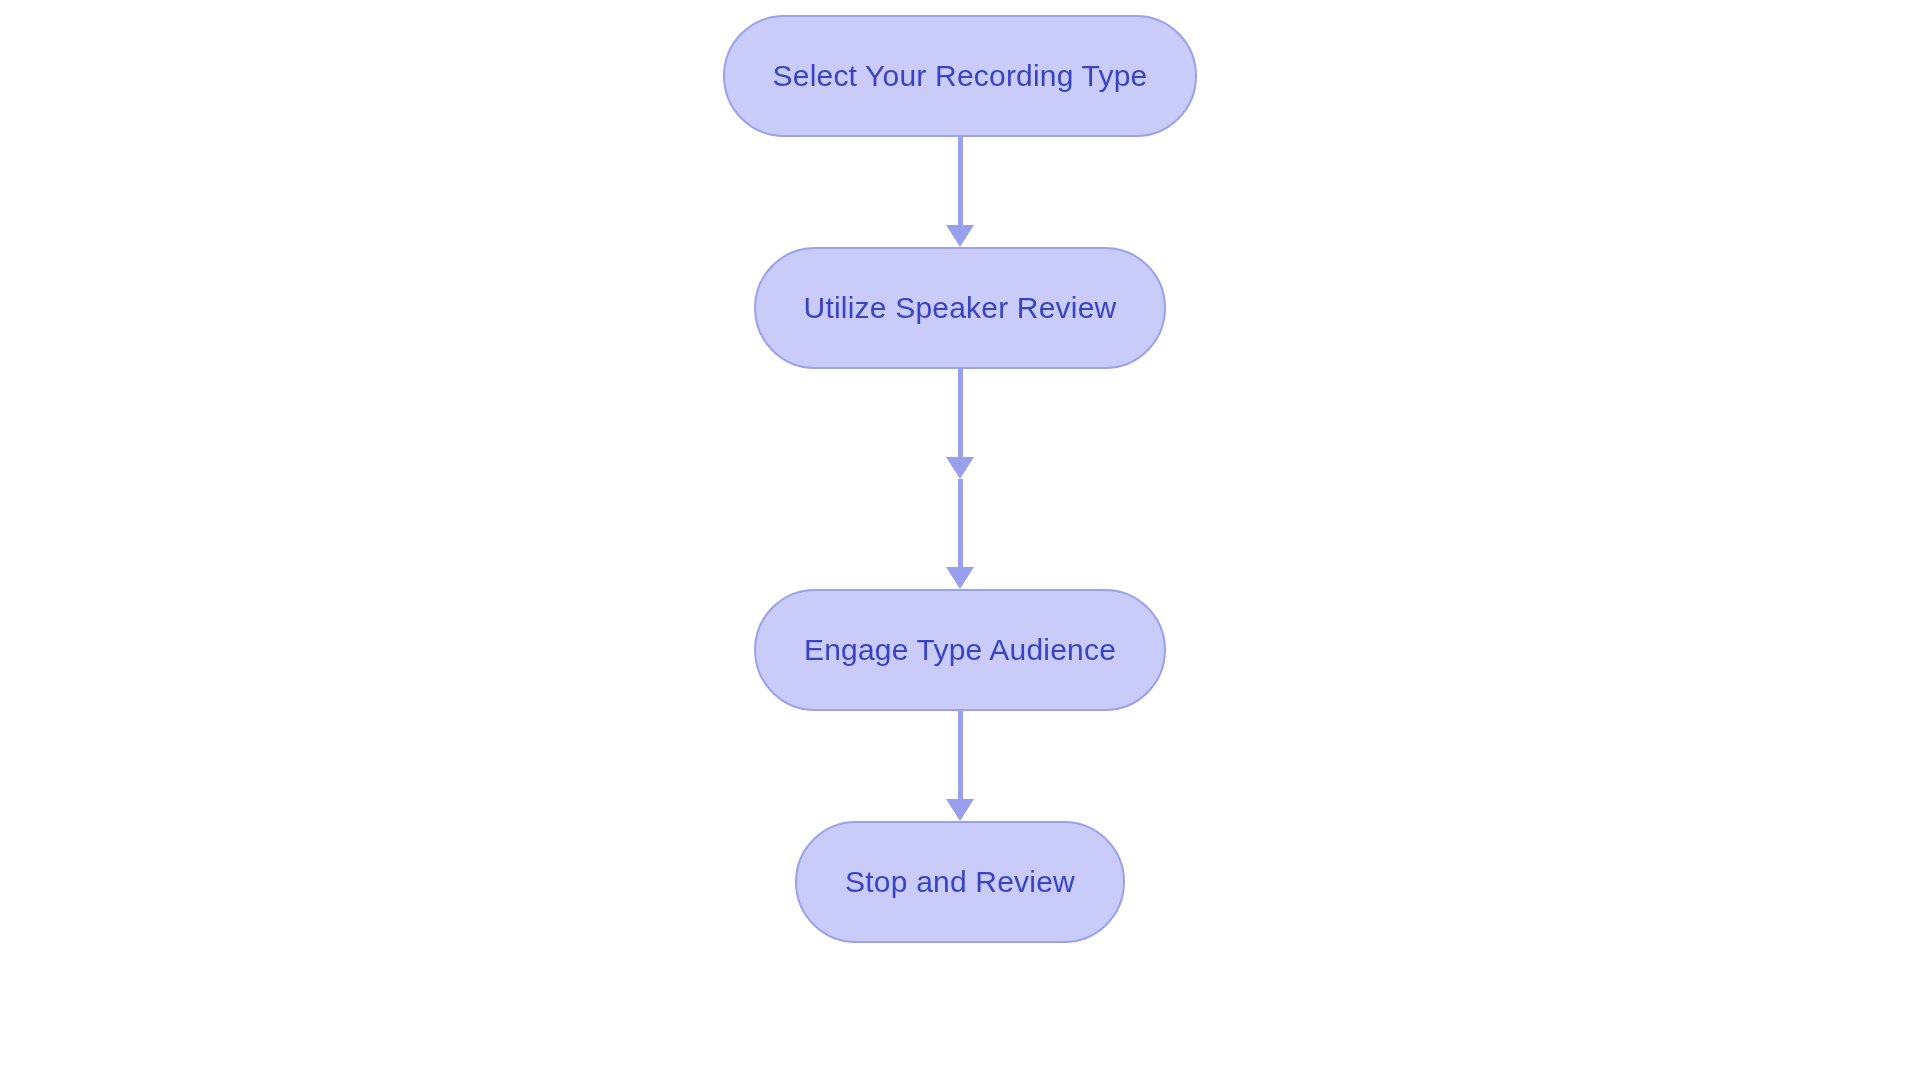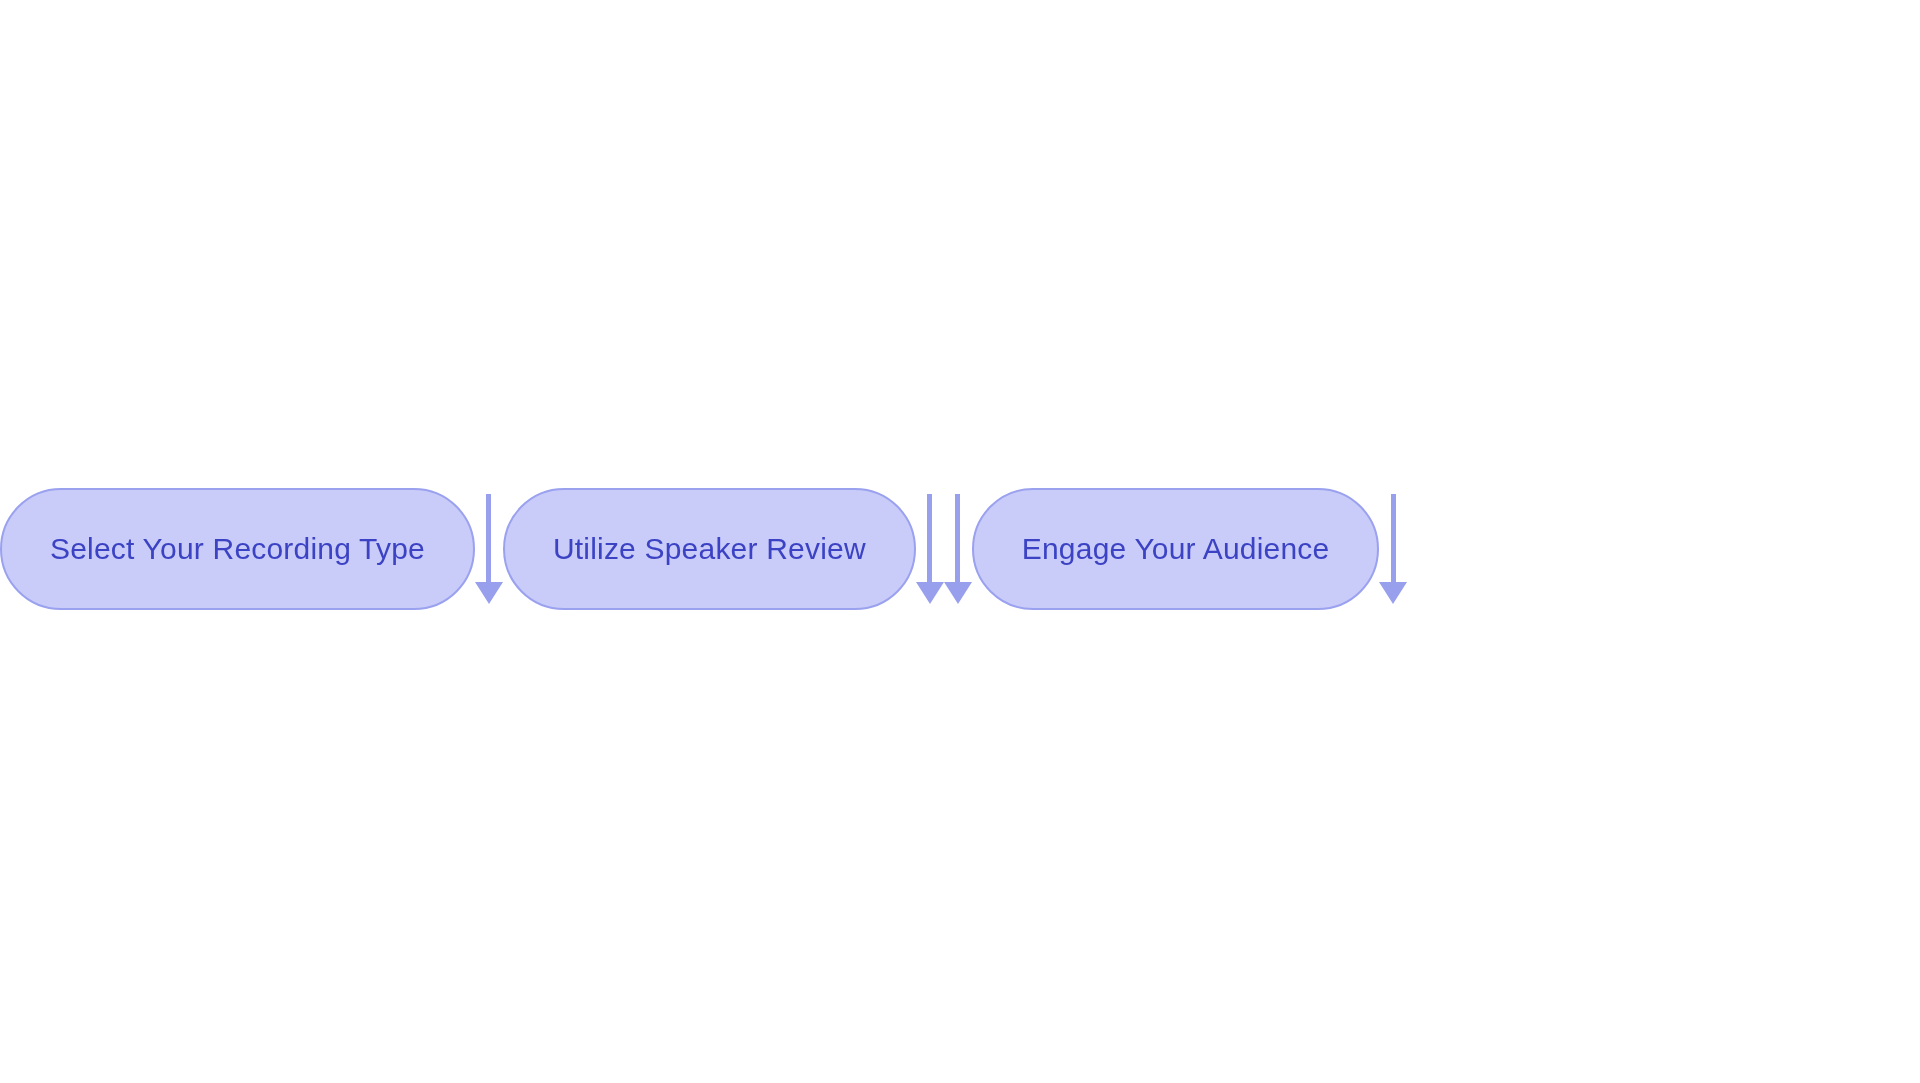--- a/index.html
+++ b/index.html
@@ -8,21 +8,21 @@
     background: #ffffff;
     font-family: "Liberation Sans", sans-serif;
   }
   .canvas {
     position: relative;
     width: 1920px;
     height: 1083px;
     background: #ffffff;
     overflow: hidden;
     display: flex;
-    flex-direction: row;
+    flex-direction: column;
     align-items: center;
     padding-top: 15px;
     box-sizing: border-box;
   }
   .flow-node {
     height: 122px;
     box-sizing: border-box;
     border-radius: 61px;
     background: var(--node-fill);
     border: 2px solid var(--node-border);
@@ -72,19 +72,22 @@
     </div>
     <div class="flow-arrow">
       <div class="stem"></div>
       <div class="head"></div>
     </div>
     <div class="flow-arrow">
       <div class="stem"></div>
       <div class="head"></div>
     </div>
     <div class="flow-node" style="min-width: 391px;">
-      <span>Engage Your Audience</span>
+      <span>Engage Type Audience</span>
     </div>
     <div class="flow-arrow">
       <div class="stem"></div>
       <div class="head"></div>
     </div>
+    <div class="flow-node" style="min-width: 320px;">
+      <span>Stop and Review</span>
+    </div>
   </div>
 
 </body></html>

